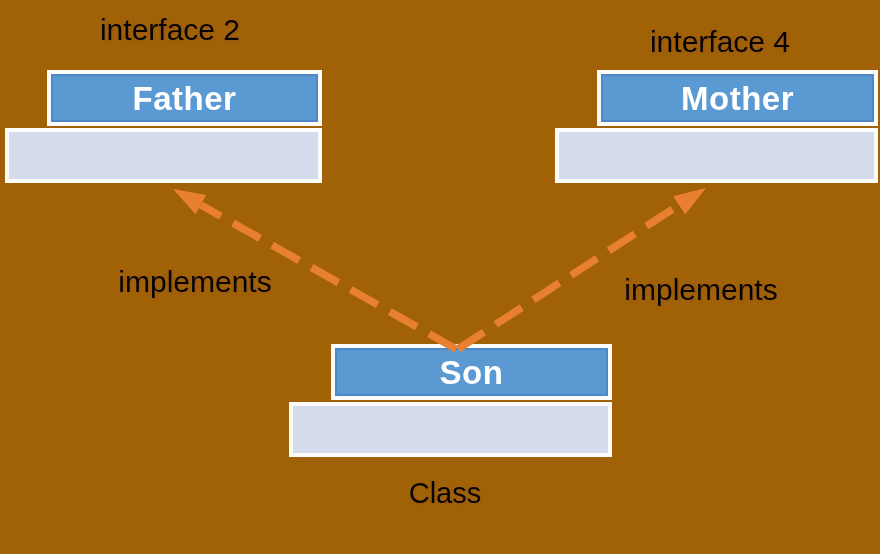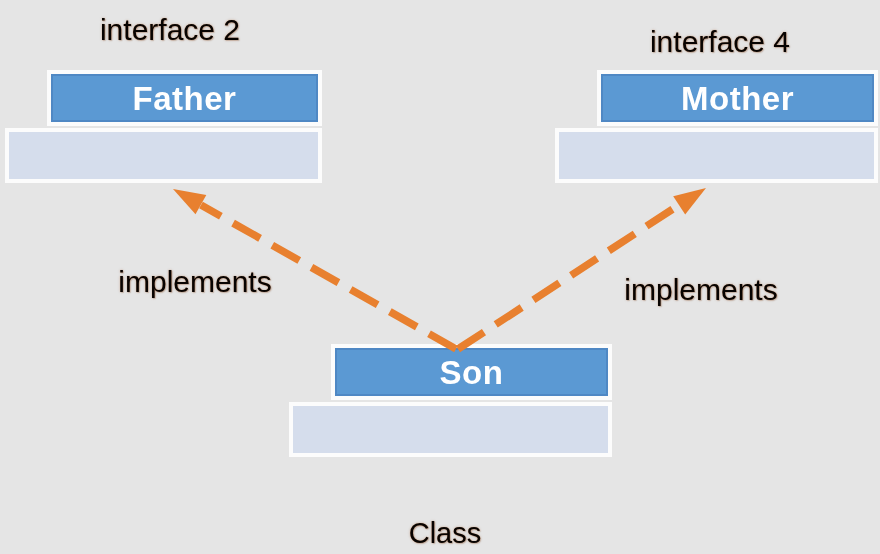--- a/index.html
+++ b/index.html
@@ -1,17 +1,17 @@
 <!DOCTYPE html>
 <html><head>
 <meta charset="utf-8">
 <style>
   html,body{margin:0;padding:0;background:#000;}
   .canvas{
-    position:relative;width:880px;height:554px;background:#e5e5e5;overflow:hidden;
+    position:relative;width:880px;height:554px;background:#a16207;overflow:hidden;
     font-family:"Liberation Sans",sans-serif;
   }
   
   .entity{position:absolute;}
   .entity-header{
     border:4px solid #fcfcfc;
     background:#5b99d3;
     box-shadow:inset 0 0 0 2px #4f88c4;
     height:48px;
     display:flex;align-items:center;justify-content:center;margin-left:42px;
@@ -34,21 +34,21 @@
   .annotation{
     position:absolute;
     color:#070301;
     text-shadow:0 0 1px rgba(205,118,60,0.55), 0 0 3px rgba(150,85,45,0.30), 1px 1px 1px rgba(120,70,40,0.25);
     font-size:30px;line-height:1.2;text-align:center;white-space:nowrap;
   }
   #ann-interface2{left:60px;top:12px;width:220px;}
   #ann-interface1{left:610px;top:24px;width:220px;}
   #ann-impl-left{left:95px;top:264px;width:200px;}
   #ann-impl-right{left:601px;top:272px;width:200px;}
-  #ann-class{left:355px;top:516px;width:180px;font-size:29px;}
+  #ann-class{left:355px;top:476px;width:180px;font-size:29px;}
 
   .arrow-layer{position:absolute;left:0;top:0;pointer-events:none;}
 </style>
 </head>
 <body>
 
 <div class="canvas">
 
   <div class="annotation" id="ann-interface2">interface 2</div>
   <div class="annotation" id="ann-interface1">interface 4</div>

